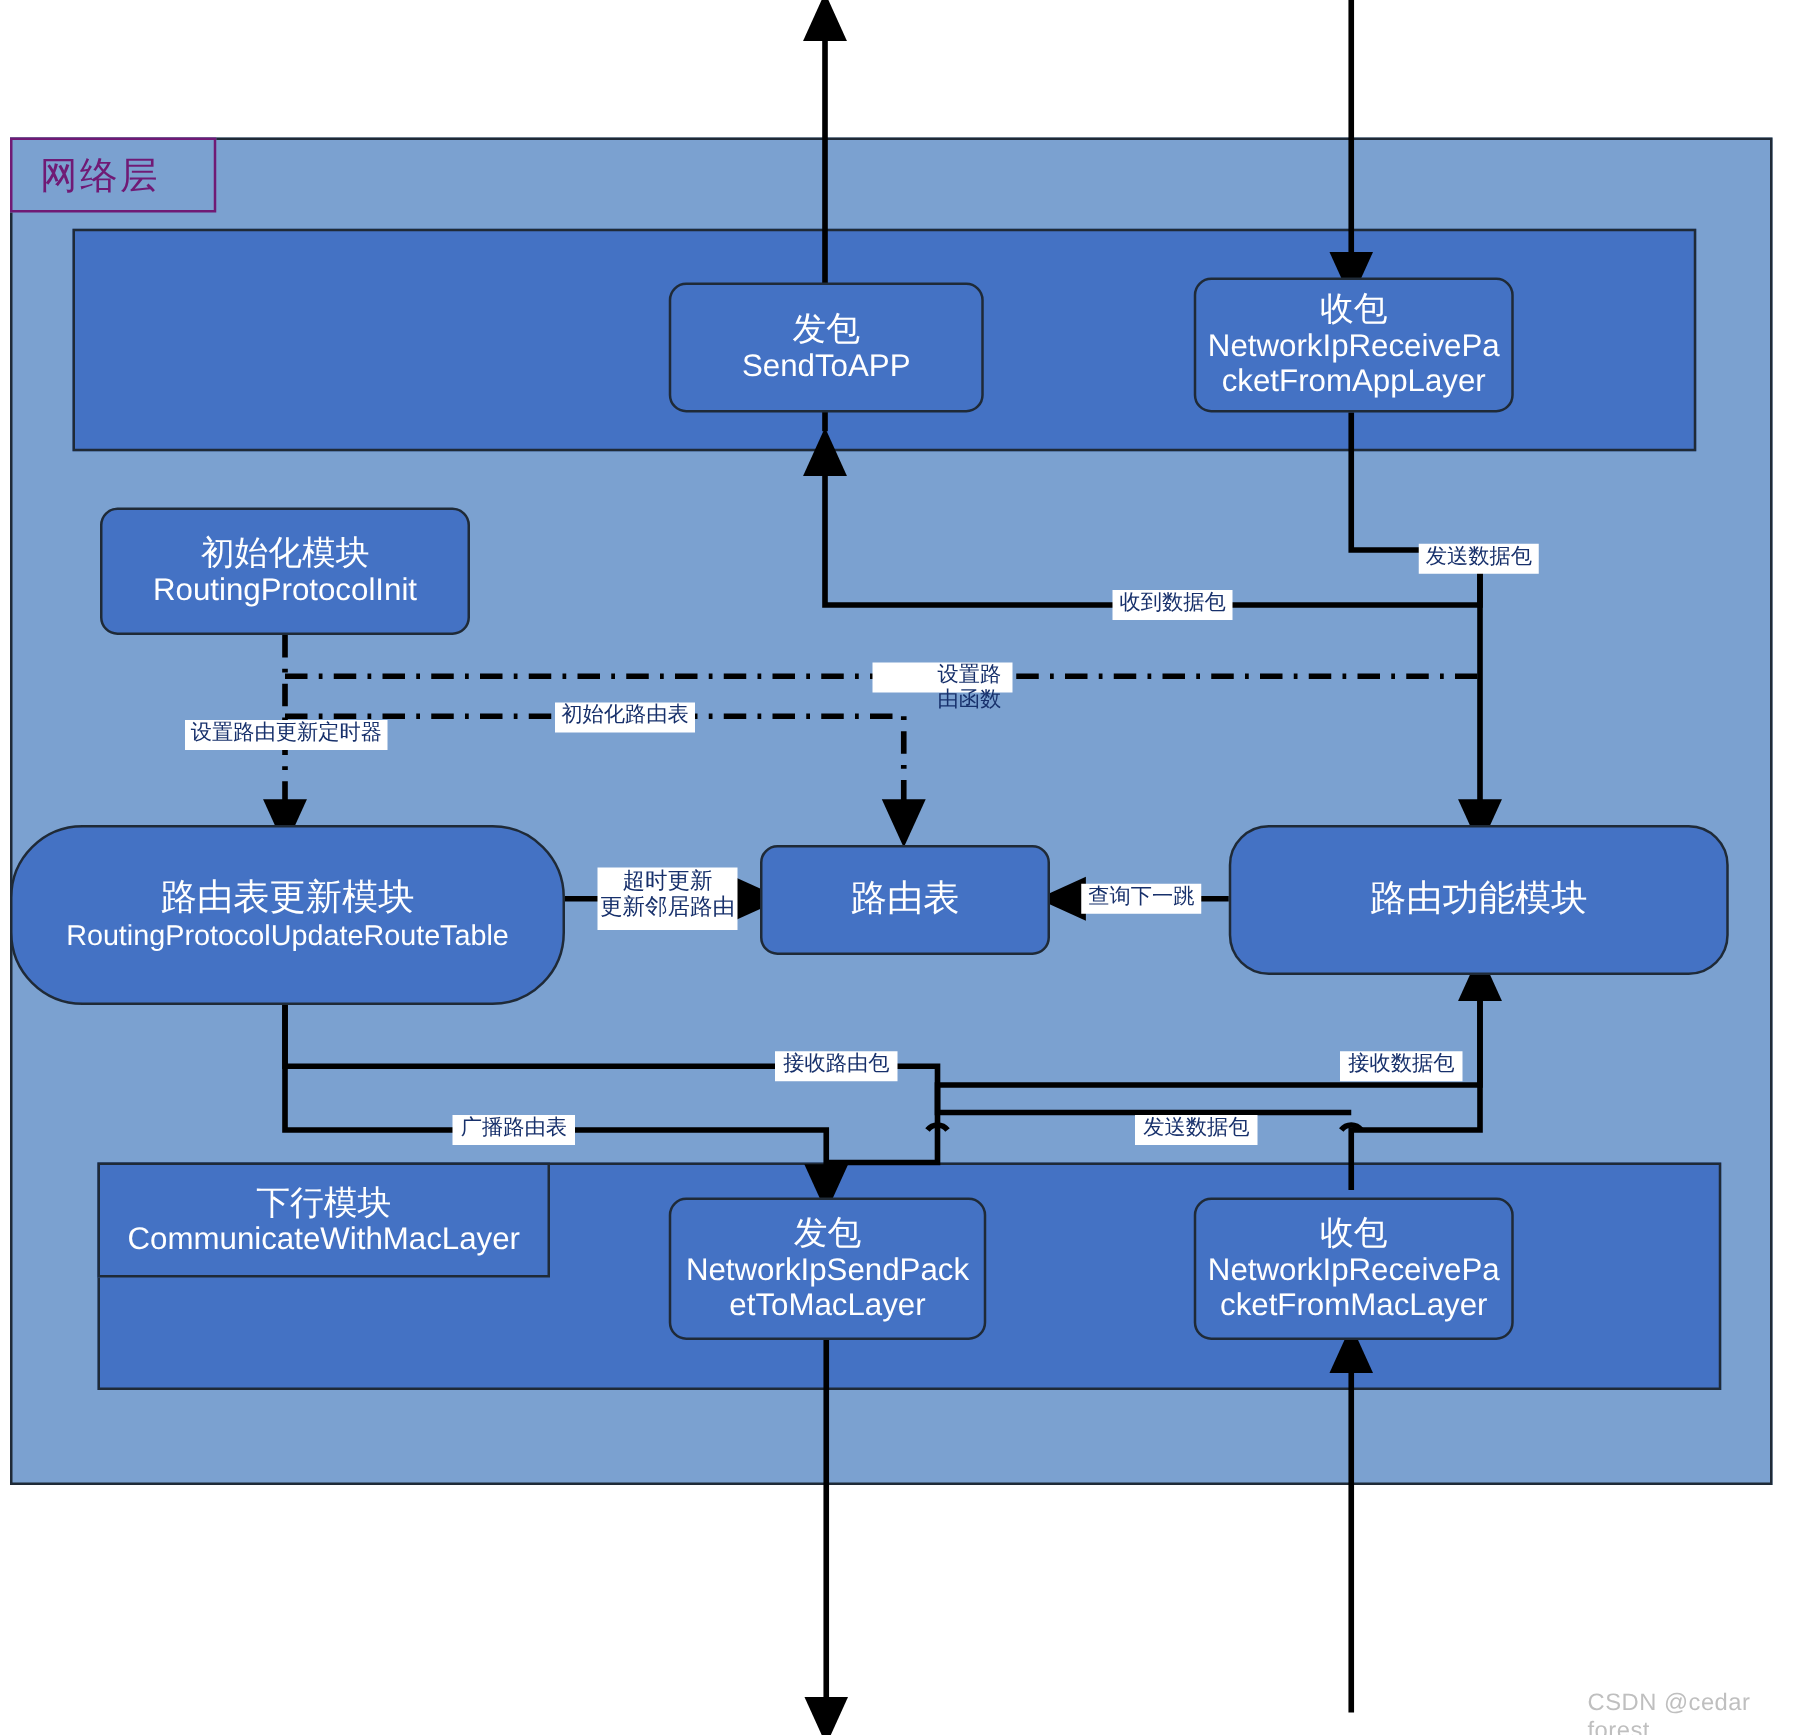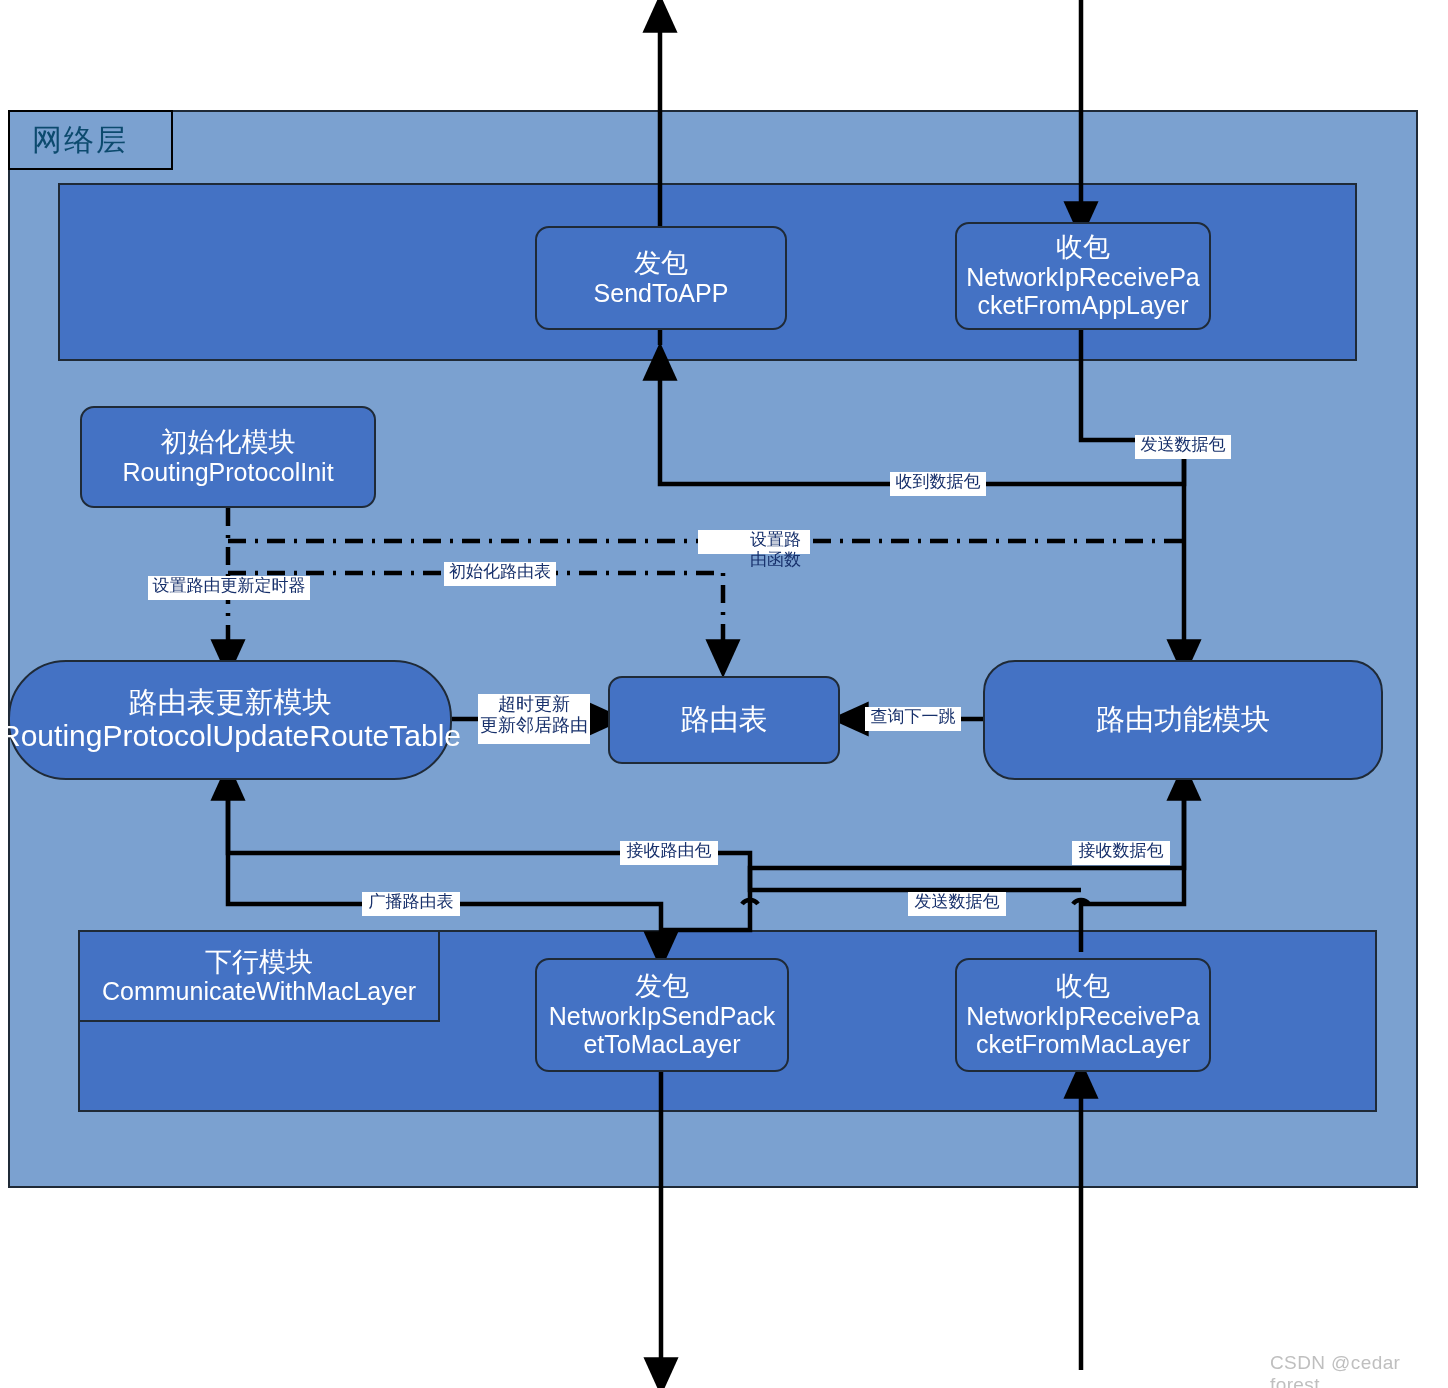--- a/index.html
+++ b/index.html
@@ -4,22 +4,22 @@
 <style>
   html,body{margin:0;padding:0;background:#ffffff;}
   body{font-family:"Liberation Sans","DejaVu Sans",sans-serif;}
   #stage{position:relative;width:1448px;height:1388px;background:#ffffff;overflow:hidden;}
 
   
   .layer-box{
     position:absolute;background:#7BA1D0;border:2px solid #1F2A37;box-sizing:border-box;
   }
   .layer-title{
-    position:absolute;background:#7BA1D0;border:2px solid #000000;box-sizing:border-box;
-    color:#0c4a6e;display:flex;align-items:center;padding-left:22px;
+    position:absolute;background:#7BA1D0;border:2px solid #701a75;box-sizing:border-box;
+    color:#701a75;display:flex;align-items:center;padding-left:22px;
     font-size:30px;letter-spacing:2px;
   }
   .group-box{
     position:absolute;background:#4472C4;border:2px solid #1F2A37;box-sizing:border-box;
   }
   .group-label{
     position:absolute;background:#4472C4;border:2px solid #1F2A37;box-sizing:border-box;
     color:#ffffff;display:flex;flex-direction:column;align-items:center;justify-content:center;
     line-height:1.12;
   }
@@ -29,21 +29,21 @@
   
   .node{
     position:absolute;background:#4472C4;border:2px solid #1F2A37;border-radius:14px;
     box-sizing:border-box;color:#ffffff;
     display:flex;flex-direction:column;align-items:center;justify-content:center;
     text-align:center;line-height:1.14;padding:2px 6px;
   }
   .node .cn{font-size:27px;}
   .node .en{font-size:25px;white-space:pre-line;}
   .node.big .cn{font-size:29px;}
-  .node.big .en{font-size:30px;}
+  .node.big .en{font-size:23px;}
 
   
   .elabel{
     position:absolute;background:#ffffff;color:#17306B;
     font-size:17px;line-height:1.18;white-space:pre-line;text-align:center;
     padding:0 2px;box-sizing:border-box;
   }
   .elabel.two{font-size:18px;}
 
   .watermark{
@@ -123,21 +123,21 @@
     <span class="cn">收包</span>
     <span class="en">NetworkIpReceivePa
 cketFromAppLayer</span>
   </div>
 
   <div class="node" style="left:80px;top:406px;width:296px;height:102px;">
     <span class="cn">初始化模块</span>
     <span class="en">RoutingProtocolInit</span>
   </div>
 
-  <div class="node big" style="left:8px;top:660px;width:444px;height:120px;border-radius:58px;">
+  <div class="node big" style="left:8px;top:660px;width:444px;height:144px;border-radius:58px;">
     <span class="cn">路由表更新模块</span>
     <span class="en">RoutingProtocolUpdateRouteTable</span>
   </div>
 
   <div class="node big" style="left:608px;top:676px;width:232px;height:88px;">
     <span class="cn">路由表</span>
   </div>
 
   <div class="node big" style="left:983px;top:660px;width:400px;height:120px;border-radius:32px;">
     <span class="cn">路由功能模块</span>

